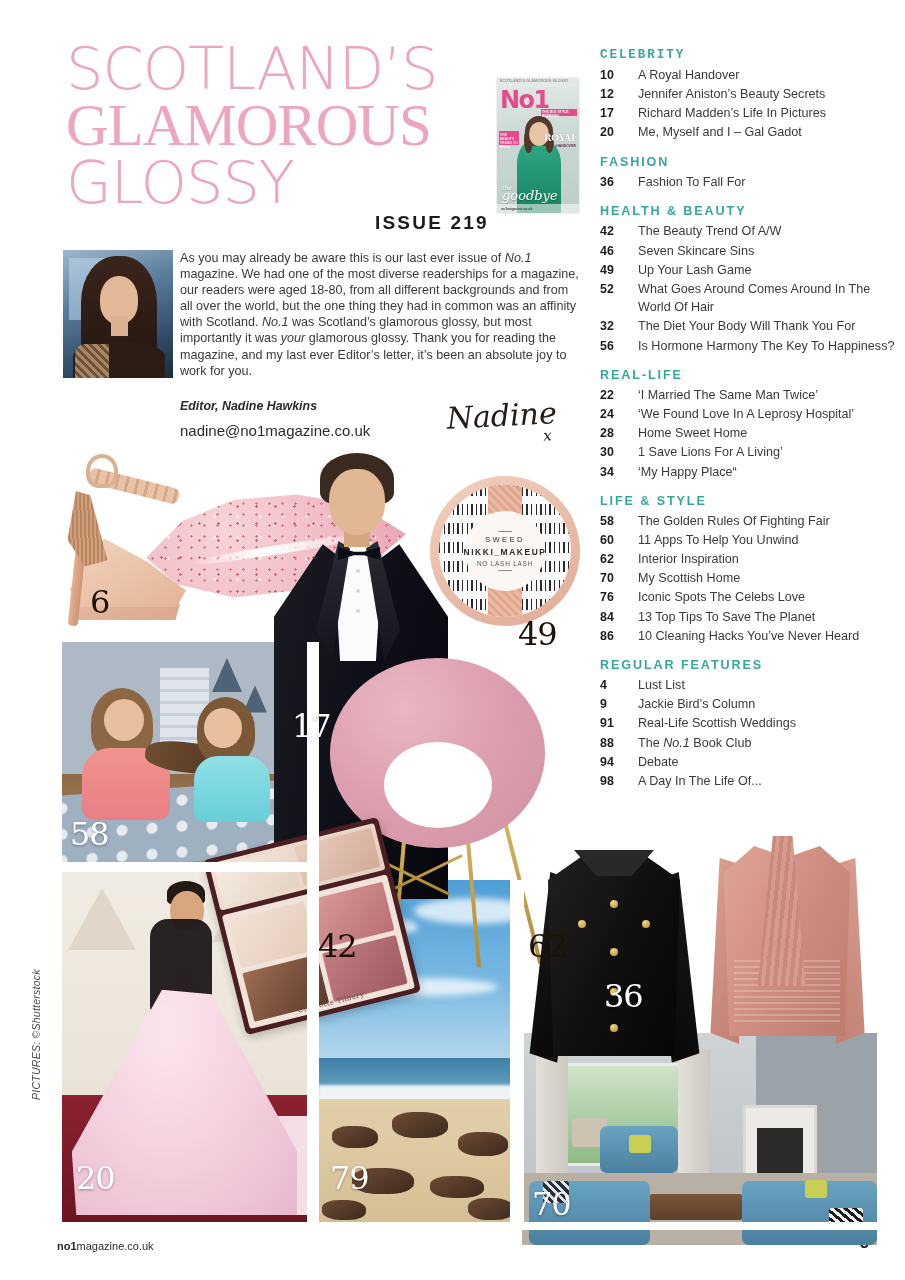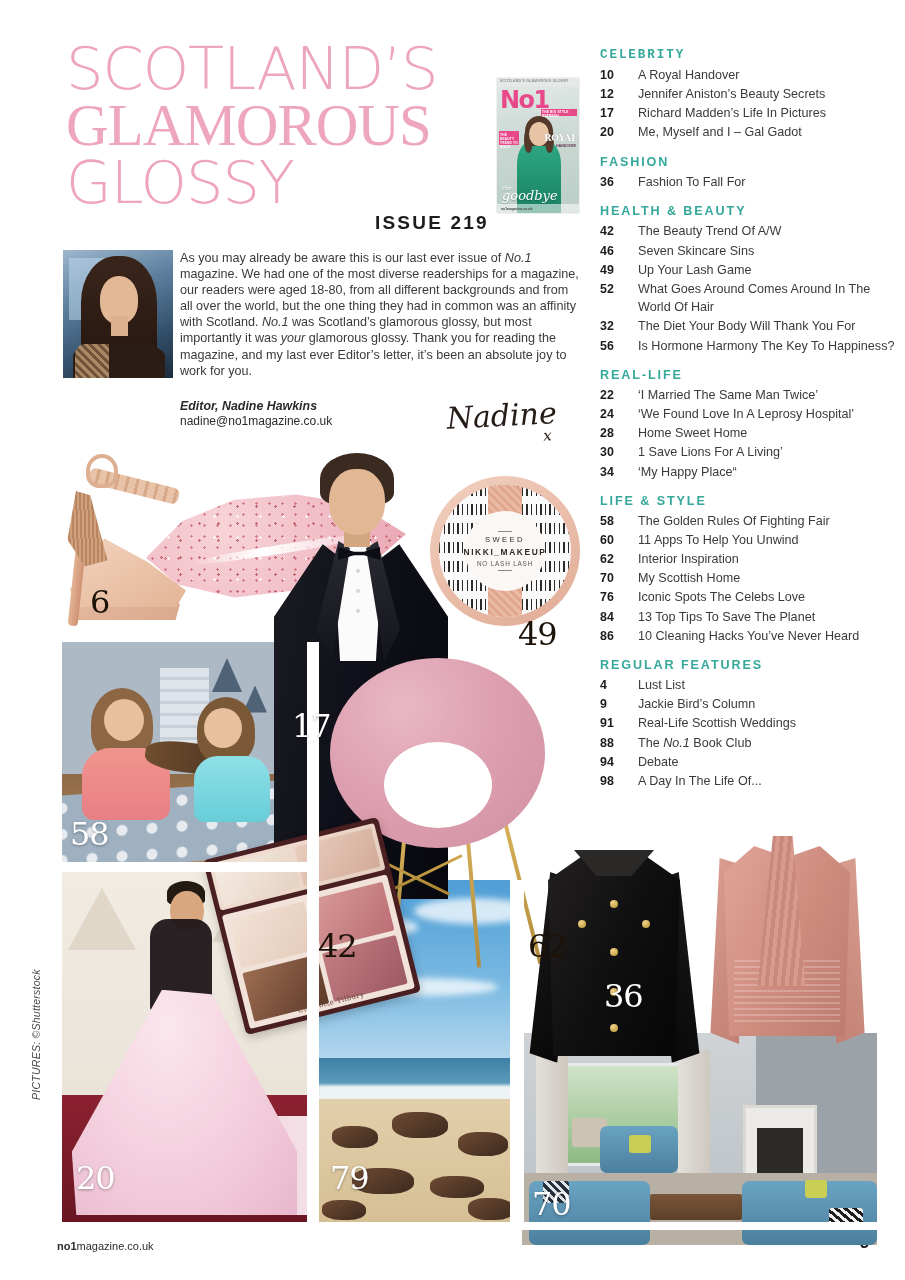--- a/index.html
+++ b/index.html
@@ -91,21 +91,21 @@
      opacity:.85;border-radius:30% 0 0 0;}
 
   #editor-letter{
      position:absolute;left:180px;top:250px;width:400px;
      font-size:12.6px;line-height:16.1px;color:#3a3a3a;
   }
   #editor-letter i{font-style:italic;}
 
   #editor-sign{position:absolute;left:180px;top:399px;width:400px;}
   #editor-sign .es-name{font-size:12.4px;font-style:italic;color:#2b2b2b;font-weight:600;}
-  #editor-sign .es-mail{font-size:12px;color:#2b2b2b;margin-top:1px;}
+  #editor-sign .es-mail{font-size:15px;color:#2b2b2b;margin-top:9px;}
   #signature{
      position:absolute;left:447px;top:398px;
      font-family:"DejaVu Serif", serif;font-style:italic;font-size:30px;
      color:#241a16;transform:rotate(-3deg);}
   #signature .sig-x{
      display:block;text-align:right;font-size:15px;margin-top:-4px;margin-right:6px;}
 
   
   #contents{position:absolute;left:600px;top:48px;width:300px;}
   .sec{margin-bottom:13px;}

